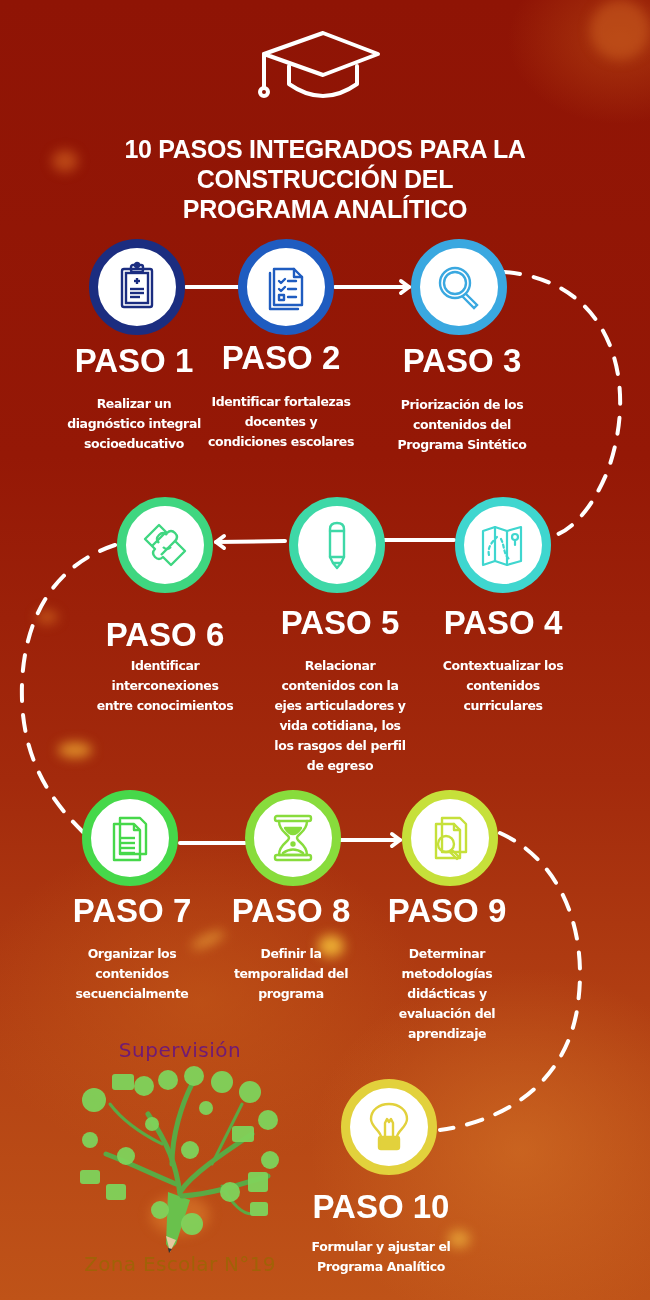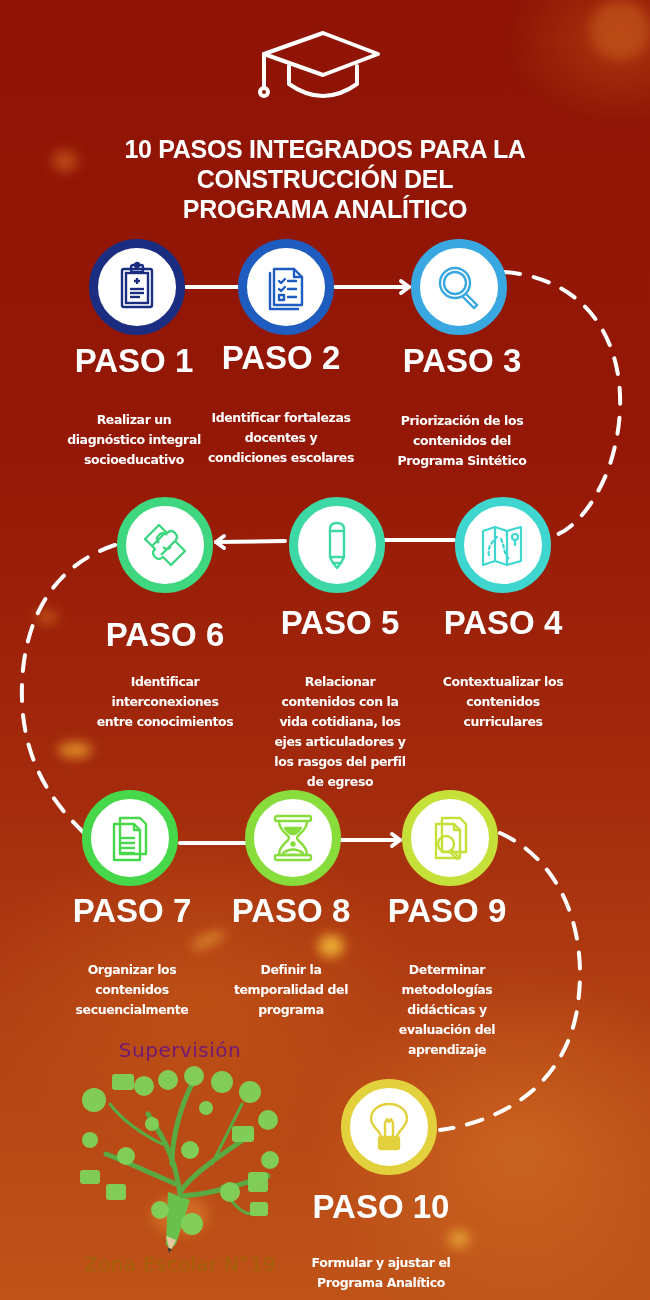--- a/index.html
+++ b/index.html
@@ -35,21 +35,21 @@
     }
     .step-circle svg { width: 52px; height: 52px; }
 
     .step-label {
       position: absolute; width: 170px; text-align: center;
       font-weight: bold; font-size: 33px; line-height: 30px;
     }
     .step-desc {
       position: absolute; width: 170px; text-align: center;
       font-family: "DejaVu Sans", sans-serif; font-weight: bold;
-      font-size: 12.5px; line-height: 20px; letter-spacing: -0.4px; margin-top: 16px;
+      font-size: 12.5px; line-height: 20px; letter-spacing: -0.4px;
     }
 
     .logo { position: absolute; left: 62px; top: 1038px; width: 236px; height: 246px; }
     .logo-top {
       position: absolute; left: 0; top: 0; width: 236px; text-align: center;
       color: #701a75; font-family: "DejaVu Sans", sans-serif; font-size: 20px; font-weight: normal;
       letter-spacing: 0.5px;
     }
     .logo-bottom {
       position: absolute; left: 0; top: 214px; width: 236px; text-align: center;
@@ -184,22 +184,22 @@
       <path d="M19,10 Q19,4 26,4 Q33,4 33,10 V38 H19 Z"></path>
       <line x1="19" y1="12" x2="33" y2="12"></line>
       <path d="M19,38 L22,44 H30 L33,38"></path>
       <path d="M22,44 L26,49 L30,44"></path>
     </svg>
   </div>
   <div class="step-label" style="left:255px;top:608px;">PASO 5</div>
   <div class="step-desc" style="left:255px;top:656px;">
     <div>Relacionar</div>
       <div>contenidos con la</div>
-      <div>vida cotidiana, los</div>
-    <div>ejes articuladores y</div>
+      <div>ejes articuladores y</div>
+    <div>vida cotidiana, los</div>
       <div>los rasgos del perfil</div>
       <div>de egreso</div>
   </div>
 
   <div class="step-circle" style="left:117px;top:497px;border-color:#3fd680;">
     <svg viewBox="0 0 52 52" fill="none" stroke="#3fd680" stroke-width="2.4" stroke-linejoin="round">
       <path d="M6,20 L20,6 L28,14 Q32,10 36,14 Q40,18 36,22 L46,32 L32,46 L24,38 Q20,42 16,38 Q12,34 16,30 Z"></path>
       <path d="M20,24 Q16,20 20,16 Q24,12 28,16 M24,28 Q28,32 32,28"></path>
       <line x1="13" y1="27" x2="27" y2="13"></line>
       <line x1="22" y1="36" x2="36" y2="22"></line>

